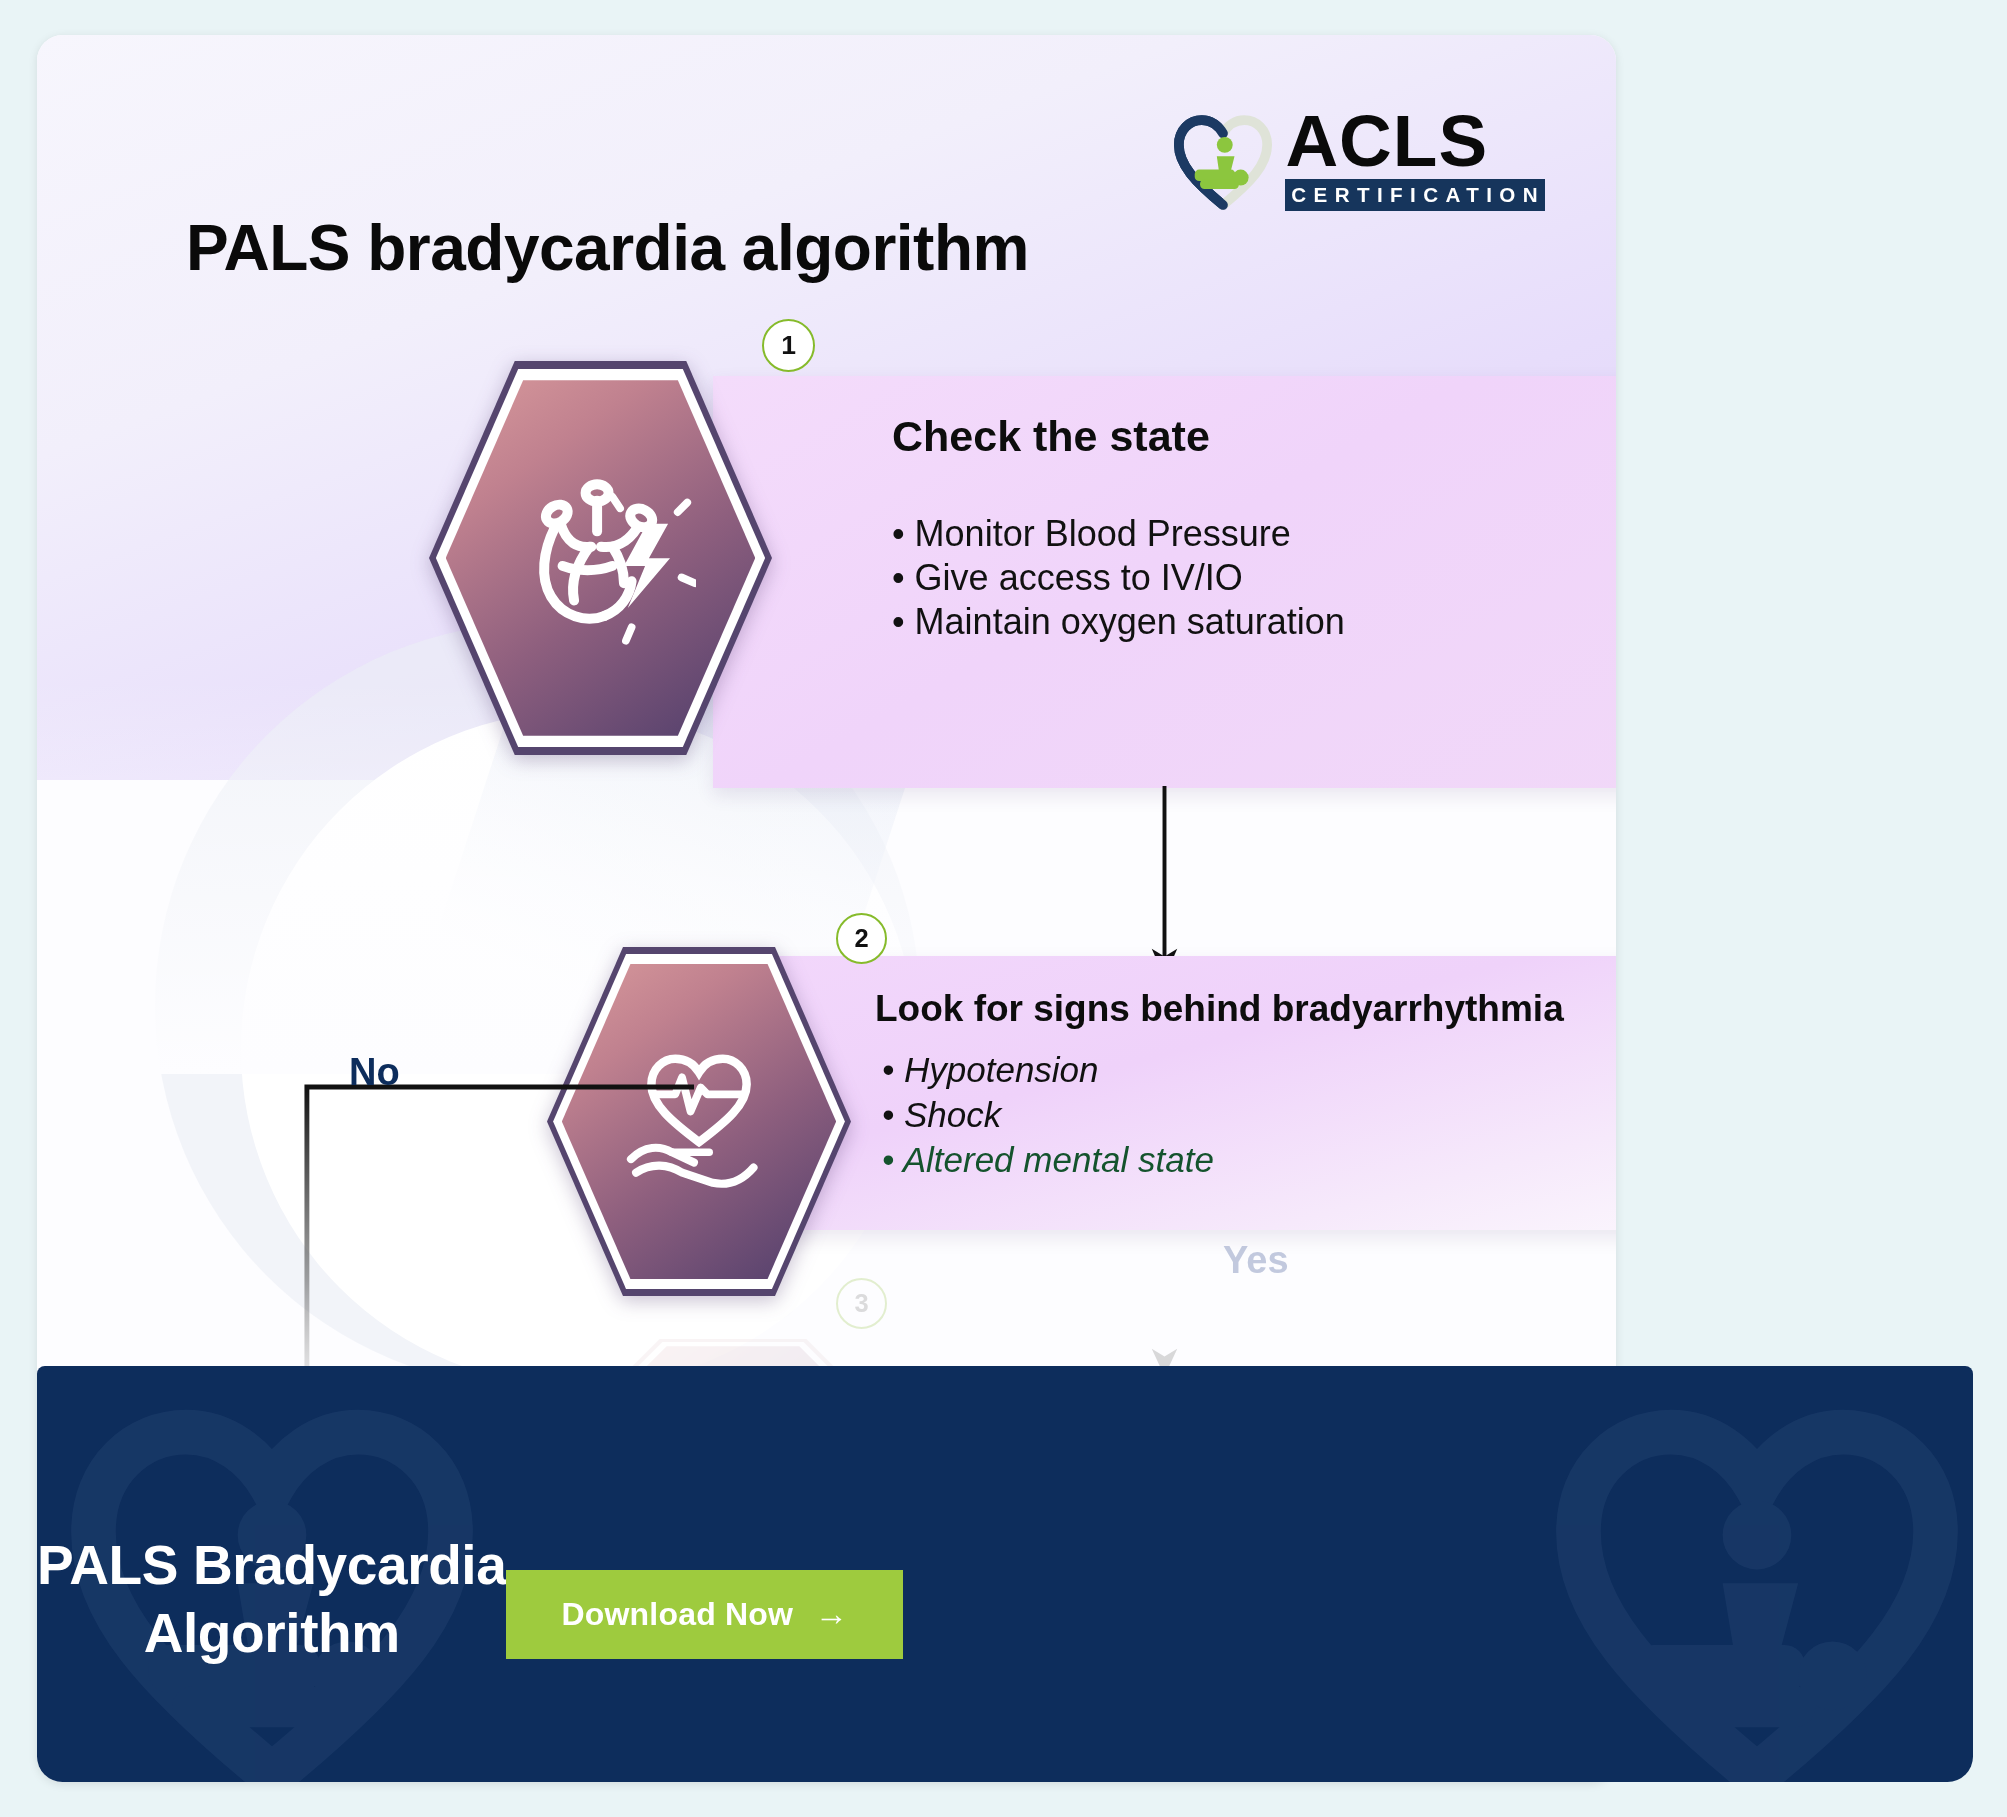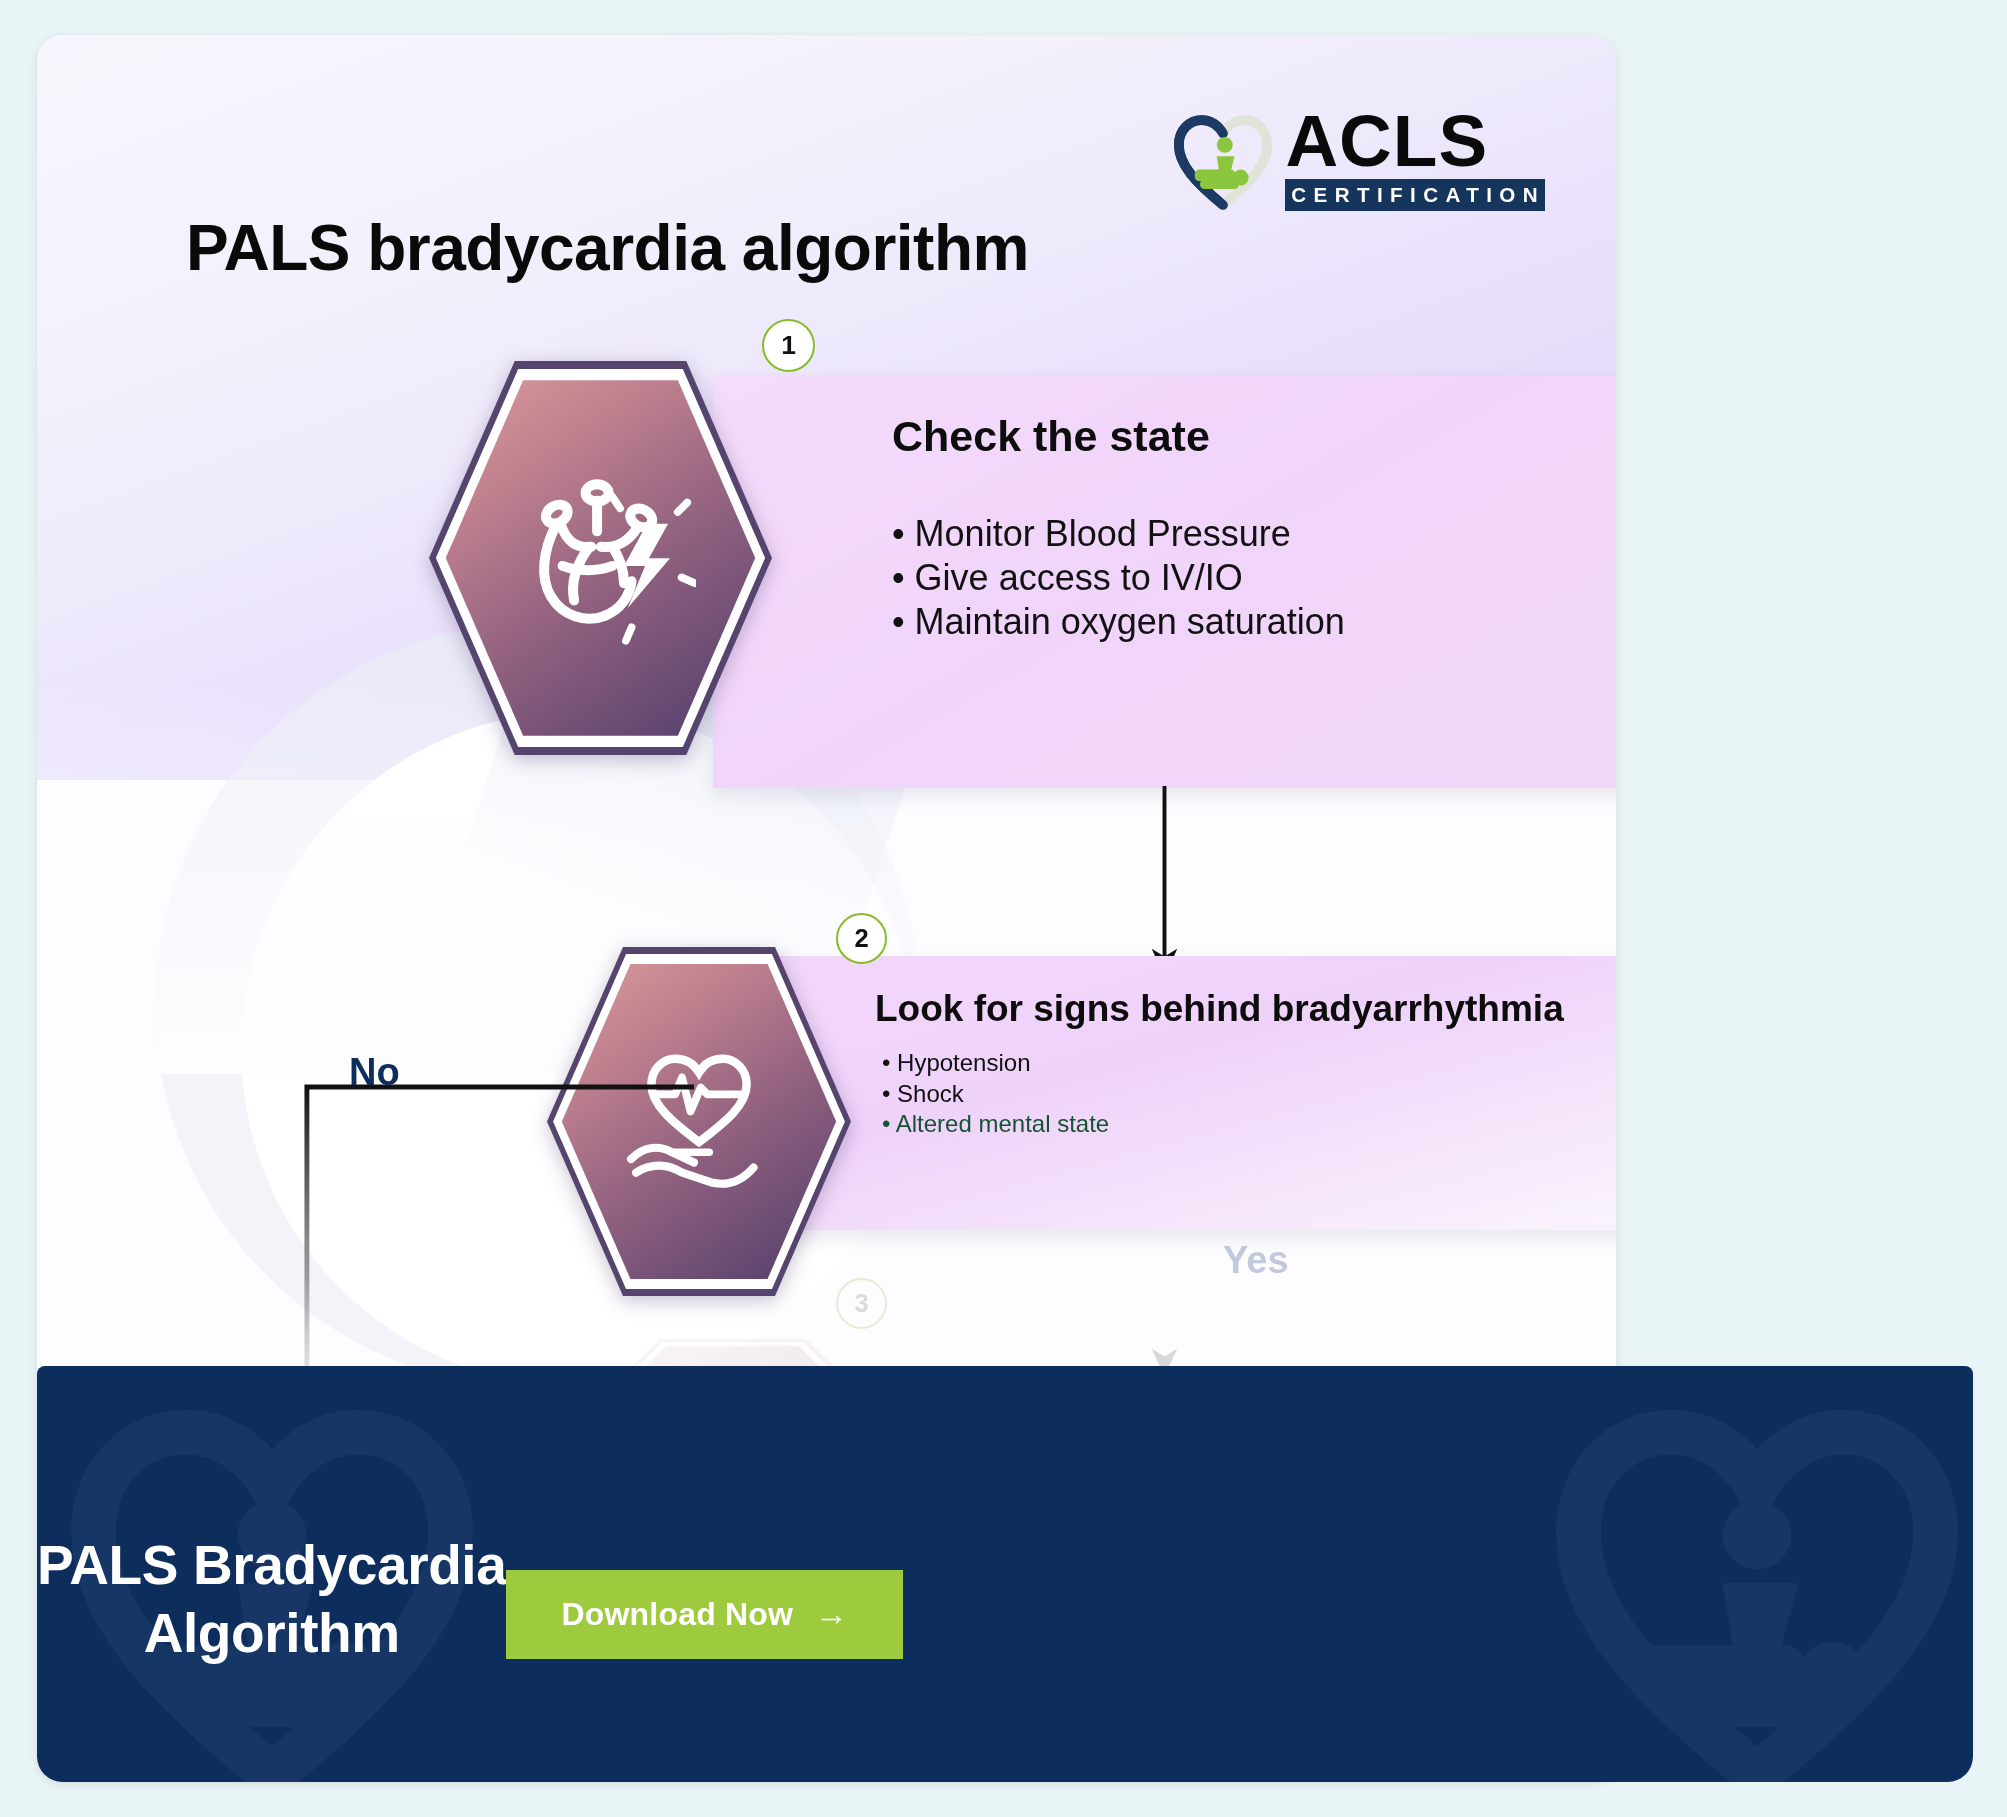--- a/index.html
+++ b/index.html
@@ -150,21 +150,21 @@
   
   #step2-card {
     left: 704px; top: 921px; width: 957px; height: 274px;
     border-radius: 0 33px 33px 0;
     background: linear-gradient(165deg,#f2d7fb 0%, #efd2fa 40%, #f6e9fb 78%, #fbf6fd 100%);
   }
   #step2-hex  { left: 510px; top: 912px; width: 304px; height: 349px; }
   #step2-badge{ left: 799px; top: 878px; width: 51px; height: 51px; font-size: 25.5px; }
   #step2-head { left: 838px; top: 953px; font-size: 37px; }
   #step2-list { left: 845px; top: 1013px; }
-  #step2-list li { font-size: 24px; line-height: 1.28; }
+  #step2-list li { font-size: 35px; line-height: 1.28; font-style: italic; }
   #step2-list li.dim { color: #14532d; }
 
   
   #step3-badge {
     left: 799px; top: 1243px; width: 51px; height: 51px; font-size: 25.5px;
     opacity: .22; color: #666; border-color: #86bb2b;
   }
   #step3-text {
     position: absolute; left: 774px; top: 1345px;
     font-size: 39px; color: #3a3a3a; opacity: .055;

